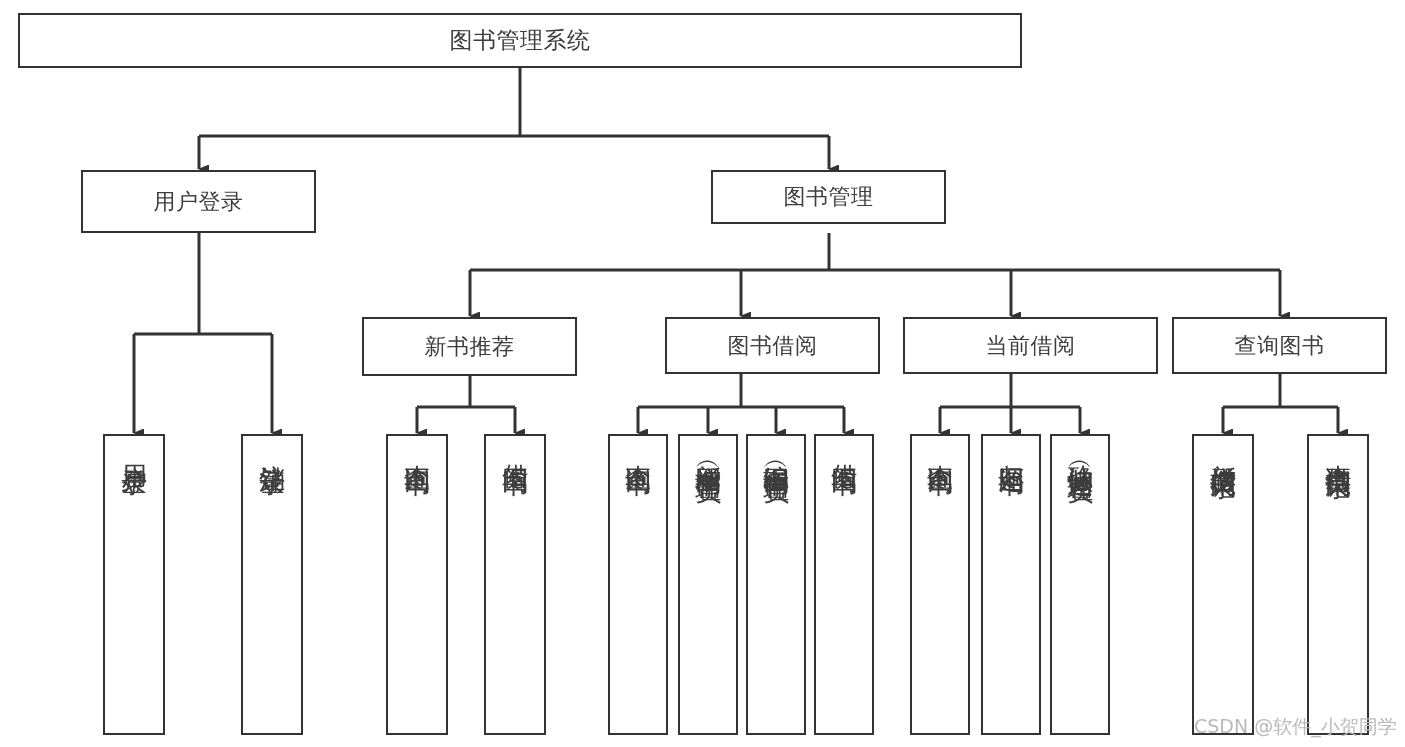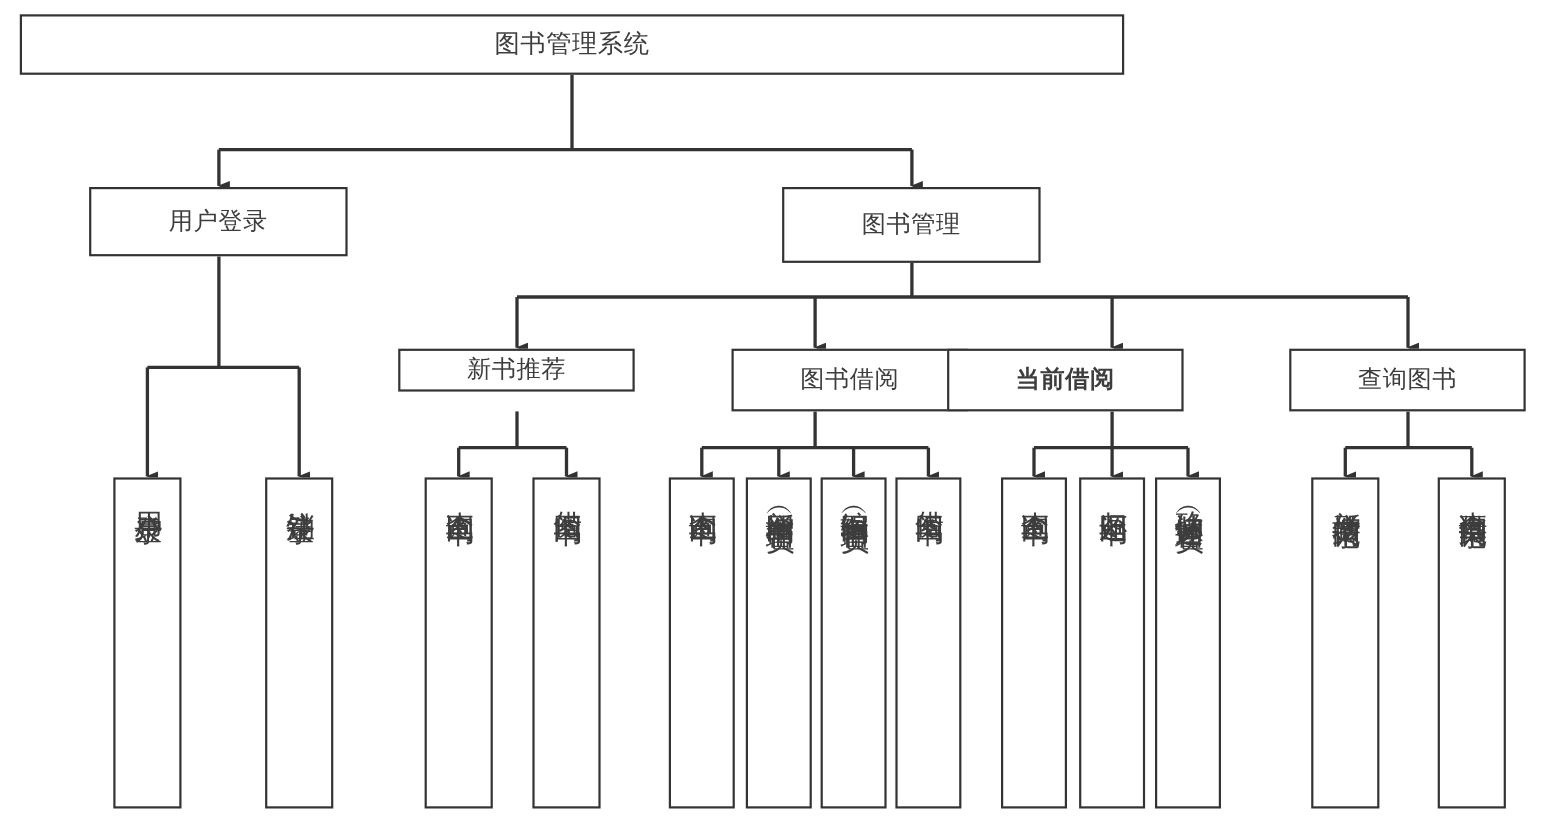--- a/index.html
+++ b/index.html
@@ -116,30 +116,30 @@
         <line x1="1338" y1="407" x2="1338" y2="433" stroke="#333333" stroke-width="3" marker-end="url(#arrowhead)"></line>
       </g>
   </svg>
   <div id="node-layer">
       <div class="node horizontal root" style="left: 18px; top: 13px; width: 1004px; height: 55px;">
         <span class="node-label">图书管理系统</span>
       </div>
       <div class="node horizontal" style="left: 81px; top: 170px; width: 235px; height: 63px;">
         <span class="node-label">用户登录</span>
       </div>
-      <div class="node horizontal" style="left: 711px; top: 170px; width: 235px; height: 69px;">
+      <div class="node horizontal" style="left: 711px; top: 170px; width: 235px; height: 54px;">
         <span class="node-label">图书管理</span>
       </div>
-      <div class="node horizontal" style="left: 362px; top: 317px; width: 215px; height: 39px;">
+      <div class="node horizontal" style="left: 362px; top: 317px; width: 215px; height: 59px;">
         <span class="node-label">新书推荐</span>
       </div>
       <div class="node horizontal" style="left: 633px; top: 317px; width: 215px; height: 57px; margin-left: 32px;">
         <span class="node-label">图书借阅</span>
       </div>
-      <div class="node horizontal" style="left: 861px; top: 317px; width: 215px; height: 57px; font-weight: bold;">
+      <div class="node horizontal" style="left: 903px; top: 317px; width: 255px; height: 57px;">
         <span class="node-label">当前借阅</span>
       </div>
       <div class="node horizontal" style="left: 1172px; top: 317px; width: 215px; height: 57px;">
         <span class="node-label">查询图书</span>
       </div>
       <div class="node vertical" style="left: 103px; top: 434px; width: 62px; height: 301px;">
         <span class="node-label">用户登录</span>
       </div>
       <div class="node vertical" style="left: 241px; top: 434px; width: 62px; height: 301px;">
         <span class="node-label">注销登录</span>
@@ -171,13 +171,14 @@
       <div class="node vertical" style="left: 1050px; top: 434px; width: 60px; height: 301px;">
         <span class="node-label">确认归还（管理员）</span>
       </div>
       <div class="node vertical" style="left: 1192px; top: 434px; width: 62px; height: 301px;">
         <span class="node-label">新增借阅记录</span>
       </div>
       <div class="node vertical" style="left: 1307px; top: 434px; width: 62px; height: 301px;">
         <span class="node-label">查询借阅记录</span>
       </div>
     </div>
+  <div class="watermark" id="watermark" style="left:1194px; top:714px;">CSDN @软件_小贺同学</div>
 </div>
 
 </body></html>

